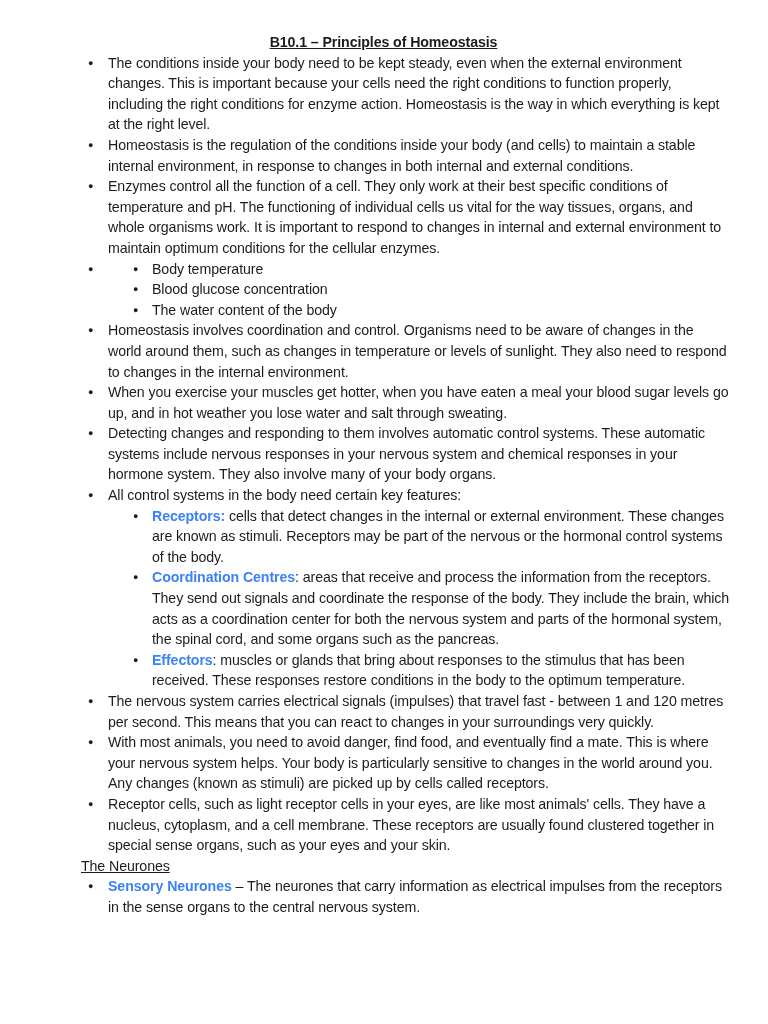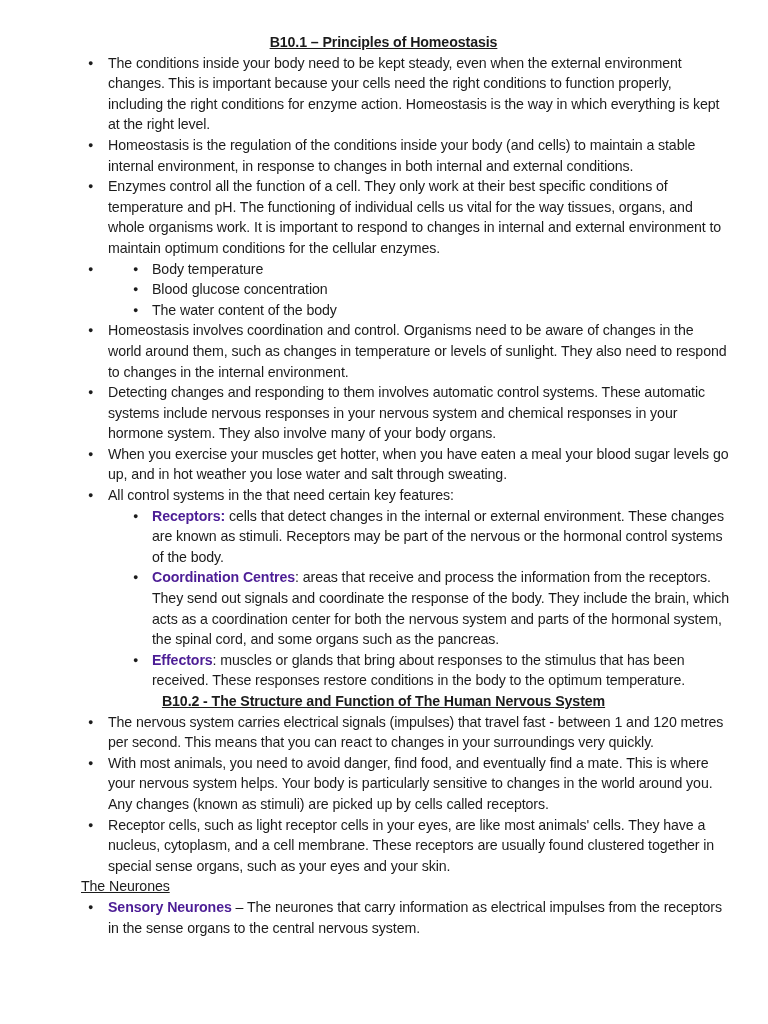--- a/index.html
+++ b/index.html
@@ -58,21 +58,21 @@
   ul.l2 > li::before {
     content: "●";
     position: absolute;
     left: -19px;
     top: 0;
     font-size: 9px;
     line-height: 20.6px;
     color: #1c1c1c;
   }
   .term {
-    color: #4c1d95;
+    color: #3b82f6;
     font-weight: bold;
   }
 </style>
 </head>
 <body>
 
 <div class="page">
 
   <div class="heading-center">B10.1 – Principles of Homeostasis</div>
 
@@ -81,33 +81,32 @@
     <li><span>Homeostasis is the regulation of the conditions inside your body (and cells) to maintain a stable internal environment, in response to changes in both internal and external conditions.</span></li>
     <li><span>Enzymes control all the function of a cell. They only work at their best specific conditions of temperature and pH. The functioning of individual cells us vital for the way tissues, organs, and whole organisms work. It is important to respond to changes in internal and external environment to maintain optimum conditions for the cellular enzymes.</span></li>
     <li>
       <ul class="l2">
         <li><span>Body temperature</span></li>
         <li><span>Blood glucose concentration</span></li>
         <li><span>The water content of the body</span></li>
       </ul>
     </li>
     <li><span>Homeostasis involves coordination and control. Organisms need to be aware of changes in the world around them, such as changes in temperature or levels of sunlight. They also need to respond to changes in the internal environment.</span></li>
+    <li><span>When you exercise your muscles get hotter, when you have eaten a meal your blood sugar levels go up, and in hot weather you lose water and salt through sweating.</span></li>
     <li><span>Detecting changes and responding to them involves automatic control systems. These automatic systems include nervous responses in your nervous system and chemical responses in your hormone system. They also involve many of your body organs.</span></li>
-    <li><span>When you exercise your muscles get hotter, when you have eaten a meal your blood sugar levels go up, and in hot weather you lose water and salt through sweating.</span></li>
     <li>
-      <span>All control systems in the that need certain key features:</span>
+      <span>All control systems in the body need certain key features:</span>
       <ul class="l2">
         <li><span class="term">Receptors:</span><span> cells that detect changes in the internal or external environment. These changes are known as stimuli. Receptors may be part of the nervous or the hormonal control systems of the body.</span></li>
         <li><span class="term">Coordination Centres</span><span>: areas that receive and process the information from the receptors. They send out signals and coordinate the response of the body. They include the brain, which acts as a coordination center for both the nervous system and parts of the hormonal system, the spinal cord, and some organs such as the pancreas.</span></li>
         <li><span class="term">Effectors</span><span>: muscles or glands that bring about responses to the stimulus that has been received. These responses restore conditions in the body to the optimum temperature.</span></li>
       </ul>
     </li>
   </ul>
 
-  <div class="heading-center">B10.2 - The Structure and Function of The Human Nervous System</div>
 
   <ul class="l1">
     <li><span>The nervous system carries electrical signals (impulses) that travel fast - between 1 and 120 metres per second. This means that you can react to changes in your surroundings very quickly.</span></li>
     <li><span>With most animals, you need to avoid danger, find food, and eventually find a mate. This is where your nervous system helps. Your body is particularly sensitive to changes in the world around you. Any changes (known as stimuli) are picked up by cells called receptors.</span></li>
     <li><span>Receptor cells, such as light receptor cells in your eyes, are like most animals' cells. They have a nucleus, cytoplasm, and a cell membrane. These receptors are usually found clustered together in special sense organs, such as your eyes and your skin.</span></li>
   </ul>
 
   <div class="heading-left">The Neurones</div>
 
   <ul class="l1">

